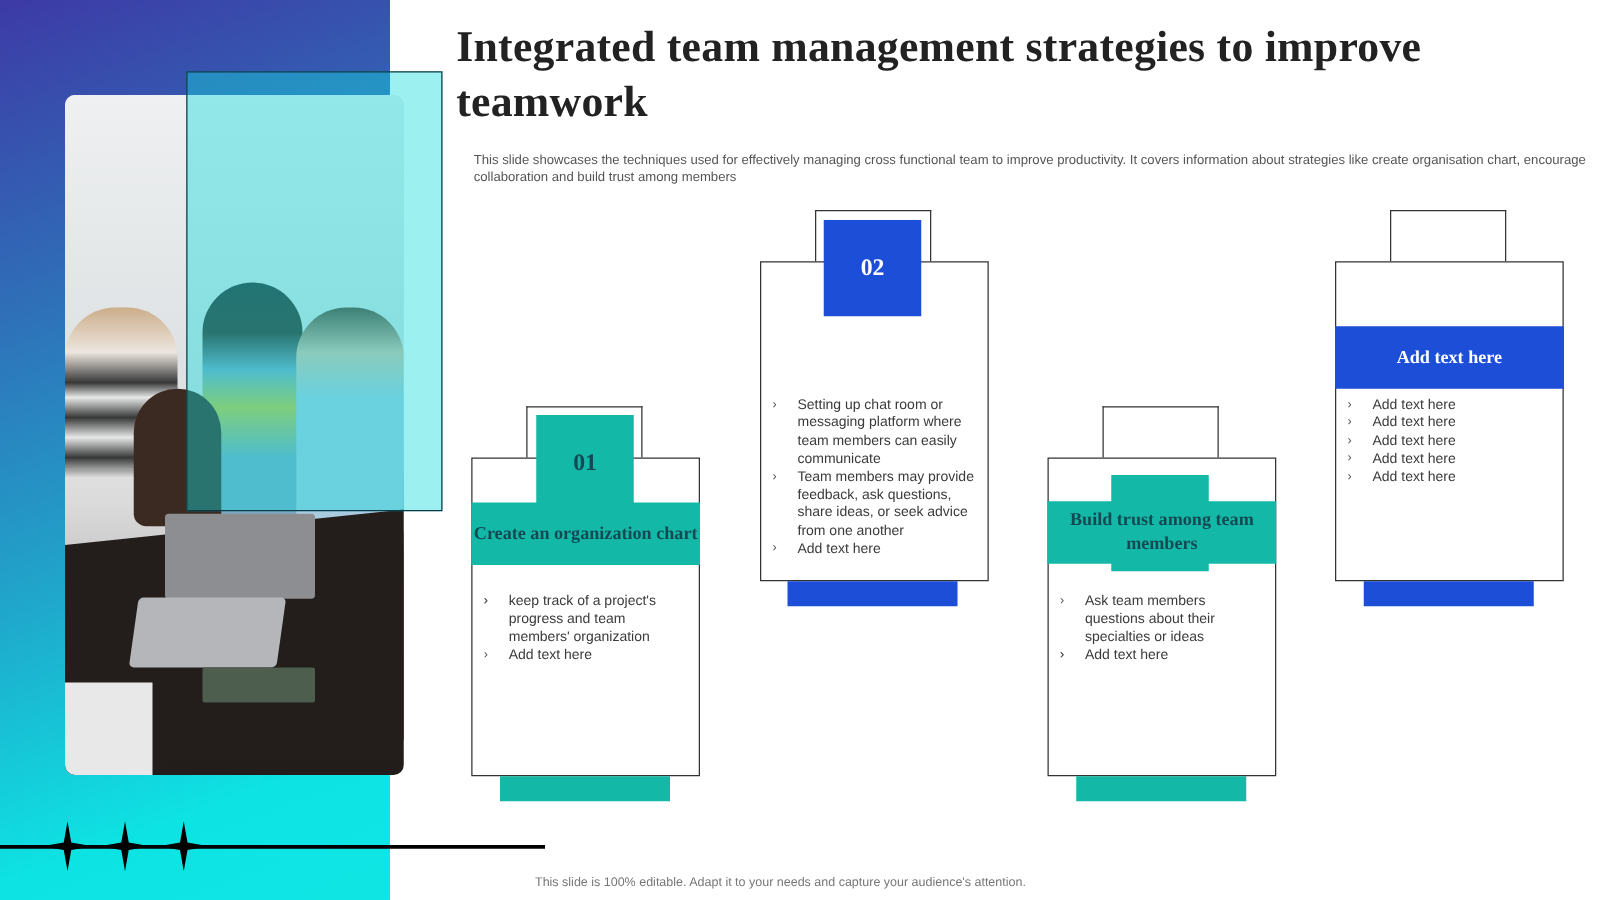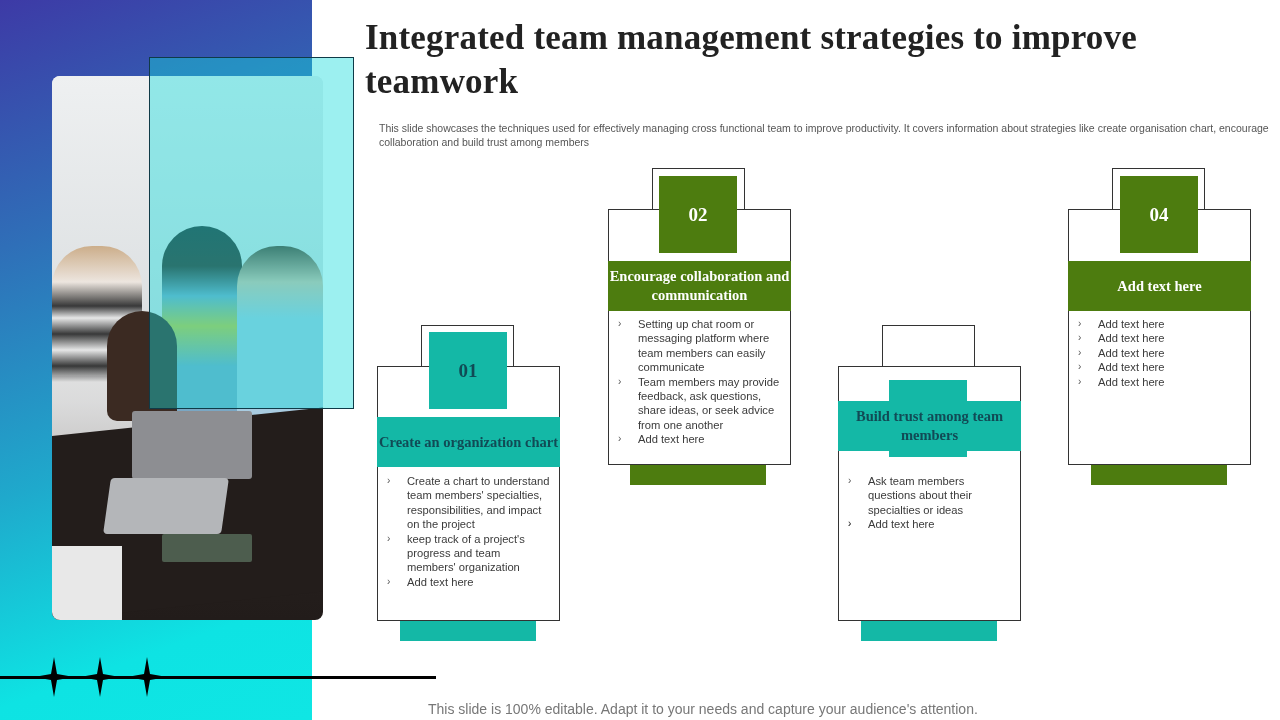--- a/index.html
+++ b/index.html
@@ -18,34 +18,34 @@
   .photo .laptop-closed { position:absolute; left:55px; top:402px; width:118px; height:56px; background:#b4b6b9; border-radius:4px; transform:skewX(-8deg); }
   .photo .notebook { position:absolute; left:110px; top:458px; width:90px; height:28px; background:#4d5d4e; border-radius:2px; }
   .photo .chair { position:absolute; left:0; top:470px; width:70px; height:74px; background:#e8e8e8; }
   .overlay { position:absolute; left:149px; top:57px; width:205px; height:352px; background:rgba(20,220,220,0.42); border:1.5px solid #0f3b48; box-sizing:border-box; }
 
   .deco-line { position:absolute; left:0; top:676px; width:436px; height:3px; background:#000; }
   .star { position:absolute; top:657px; width:40px; height:40px; }
 
   .title { position:absolute; left:365px; top:16px; width:890px; margin:0; font-family:"Liberation Serif", serif; font-weight:bold; font-size:35px; line-height:44px; color:#222; letter-spacing:0.2px; }
   .subtitle { position:absolute; left:365px; top:107px; width:890px; margin:14px; font-size:10.5px; line-height:14px; color:#555; }
-  .footer { position:absolute; left:428px; top:701px; font-size:14px; color:#777; }
+  .footer { position:absolute; left:428px; top:701px; font-size:10px; color:#777; }
 
   .card { position:absolute; width:183px; }
   .card .tab-outline { position:absolute; width:93px; height:42px; border:1.2px solid #333; border-bottom:none; background:#fff; box-sizing:border-box; }
   .card .box { position:absolute; left:0; width:183px; border:1.2px solid #333; background:#fff; box-sizing:border-box; }
   .card .num { position:absolute; width:78px; height:77px; display:flex; align-items:center; justify-content:center; font-family:"Liberation Serif", serif; font-weight:bold; font-size:19px; }
   .card .band { position:absolute; left:0; width:183px; height:50px; display:flex; align-items:center; justify-content:center; text-align:center; font-family:"Liberation Serif", serif; font-weight:bold; font-size:14.5px; line-height:19px; }
   .card .bottom-tab { position:absolute; width:136px; height:20px; }
   .card ul { position:absolute; left:0; margin:0; padding:0 10px 0 10px; list-style:none; width:183px; box-sizing:border-box; }
   .card li { position:relative; padding-left:20px; font-size:11.2px; line-height:14.4px; color:#3a3a3a; }
   .card li .chev { position:absolute; left:0; top:0; color:#555; font-size:10px; }
 
   .cyan { background:#14b8a6; color:#114a55; }
-  .blue { background:#4d7c0f; color:#ffffff; }
+  .blue { background:#1d4ed8; color:#ffffff; }
 </style>
 </head>
 <body>
 
 <div class="left-panel"></div>
 <div class="photo">
   <div class="wall"></div>
   <div class="p1"></div>
   <div class="p3"></div>
   <div class="p4"></div>
@@ -69,34 +69,33 @@
     <path d="M20 0 L23 17 L40 20 L23 23 L20 40 L17 23 L0 20 L17 17 Z" fill="#000"></path>
   </svg>
 
 <h1 class="title">Integrated team management strategies to improve teamwork</h1>
 <p class="subtitle">This slide showcases the techniques used for effectively managing cross functional team to improve productivity.  It covers information about strategies like create organisation chart, encourage collaboration and build trust among members</p>
 
 <div class="card" style="left:377px; top:325px; height:315px;">
   <div class="tab-outline" style="left:44px; top:0;"></div>
   <div class="box" style="top:41px; height:255px;"></div>
   <div class="num cyan" style="left:52px; top:7px;">01</div>
-  <div class="band cyan" style="top:92px;">Create an organization chart</div>
+  <div class="band cyan" style="top:77px;">Create an organization chart</div>
   <ul style="top:149px;">
-    <li><span class="chev">›</span><span>Create a chart to understand team members' specialties, responsibilities, and impact on the project</span></li>
+    <li><span class="chev">›</span></li>
     <li><span class="chev">›</span><span>keep track of a project's progress and team members' organization</span></li>
     <li><span class="chev">›</span><span>Add text here</span></li>
   </ul>
   <div class="bottom-tab cyan" style="left:23px; top:296px;"></div>
 </div>
 
 <div class="card" style="left:608px; top:168px; height:317px;">
   <div class="tab-outline" style="left:44px; top:0;"></div>
   <div class="box" style="top:41px; height:256px;"></div>
   <div class="num blue" style="left:51px; top:8px;">02</div>
-  <div class="band blue" style="top:93px;">Encourage collaboration and communication</div>
   <ul style="top:149px;">
     <li><span class="chev">›</span><span>Setting up chat room or messaging platform where team members can easily communicate</span></li>
     <li><span class="chev">›</span><span>Team members may provide feedback, ask questions, share ideas, or seek advice from one another</span></li>
     <li><span class="chev">›</span><span>Add text here</span></li>
   </ul>
   <div class="bottom-tab blue" style="left:22px; top:297px;"></div>
 </div>
 
 <div class="card" style="left:838px; top:325px; height:315px;">
   <div class="tab-outline" style="left:44px; top:0;"></div>
@@ -107,21 +106,20 @@
     <li><span class="chev">›</span><span>Ask team members questions about their specialties or ideas</span></li>
     <li><span class="chev">›</span></li>
     <li><span class="chev">›</span><span>Add text here</span></li>
   </ul>
   <div class="bottom-tab cyan" style="left:23px; top:296px;"></div>
 </div>
 
 <div class="card" style="left:1068px; top:168px; height:317px;">
   <div class="tab-outline" style="left:44px; top:0;"></div>
   <div class="box" style="top:41px; height:256px;"></div>
-  <div class="num blue" style="left:52px; top:8px;">04</div>
   <div class="band blue" style="top:93px;">Add text here</div>
   <ul style="top:149px;">
     <li><span class="chev">›</span><span>Add text here</span></li>
     <li><span class="chev">›</span><span>Add text here</span></li>
     <li><span class="chev">›</span><span>Add text here</span></li>
     <li><span class="chev">›</span><span>Add text here</span></li>
     <li><span class="chev">›</span><span>Add text here</span></li>
   </ul>
   <div class="bottom-tab blue" style="left:23px; top:297px;"></div>
 </div>

